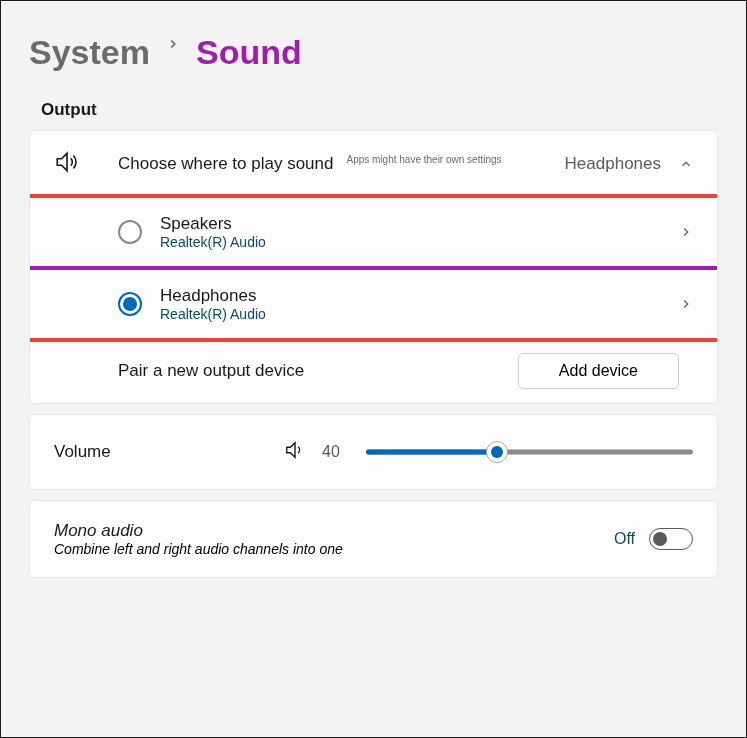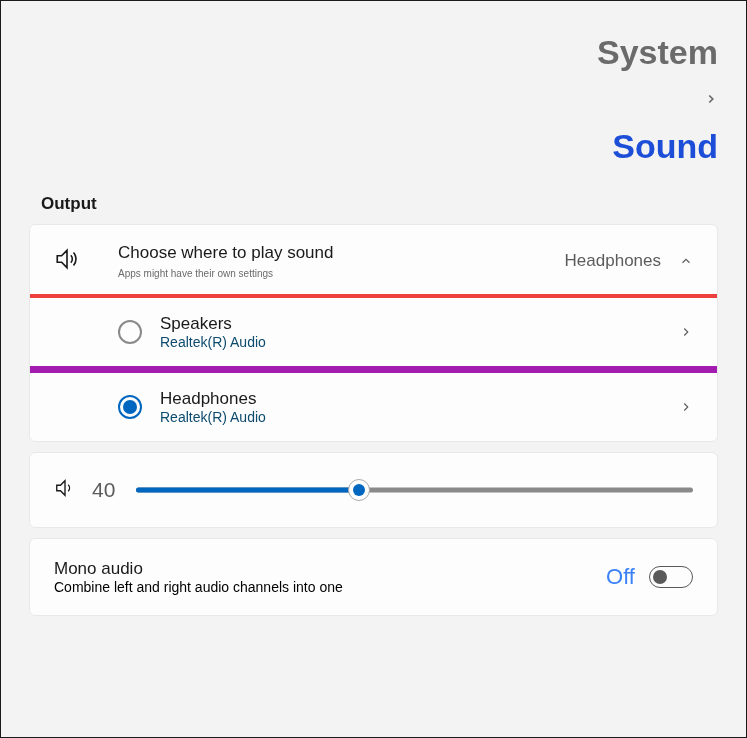--- a/index.html
+++ b/index.html
@@ -7,40 +7,39 @@
       font-family: 'Segoe UI', -apple-system, sans-serif;
       background: #f3f3f3;
       width: 747px;
       height: 738px;
       border: 1.5px solid #1a1a1a;
       padding: 24px 28px;
       color: #1a1a1a;
     }
     .breadcrumb {
       display: flex;
-      align-items: flex-end;
+      align-items: flex-start;
       gap: 16px;
       margin-bottom: 28px;
       margin-top: 8px;
-      flex-direction: column;
     }
     .breadcrumb-parent {
       font-size: 34px;
       font-weight: 600;
       color: #6b6b6b;
     }
     .breadcrumb-sep {
       color: #6b6b6b;
       font-size: 20px;
       font-weight: 600;
     }
     .breadcrumb-current {
       font-size: 34px;
       font-weight: 600;
-      color: #1d4ed8;
+      color: #a21caf;
     }
     .section-label {
       font-size: 17px;
       font-weight: 600;
       margin-bottom: 10px;
       margin-left: 12px;
     }
     .card-group {
       background: #fdfdfd;
       border: 1px solid #e8e8e8;
@@ -58,22 +57,22 @@
     .card-row:last-child { border-bottom: none; }
     .row-icon-slot {
       width: 64px;
       flex-shrink: 0;
       display: flex;
       align-items: center;
     }
     .row-body {
       flex: 1;
       display: flex;
-      flex-direction: column;
-      gap: 5px;
+      flex-direction: row;
+      gap: 13px;
     }
     .row-title {
       font-size: 17px;
       font-weight: 400;
       color: #1a1a1a;
     }
     .row-sub {
       font-size: 10px;
       color: #6b6b6b;
     }
@@ -99,21 +98,21 @@
       position: absolute;
       inset: -4px;
       border: 4px solid #ed403c;
       pointer-events: none;
       z-index: 5;
     }
     .device-row {
       display: flex;
       align-items: center;
       padding: 16px 24px 16px 88px;
-      border-bottom: 7px solid #a21caf;
+      border-bottom: 4px solid #a21caf;
     }
     .radio {
       width: 24px;
       height: 24px;
       border: 2px solid #8a8a8a;
       border-radius: 50%;
       margin-right: 18px;
       flex-shrink: 0;
       display: flex;
       align-items: center;
@@ -168,21 +167,21 @@
       font-size: 17px;
       width: 230px;
     }
     .vol-mid {
       display: flex;
       align-items: center;
       gap: 16px;
       flex: 1;
     }
     .vol-value {
-      font-size: 21px;
+      font-size: 16px;
       color: #5c5c5c;
       width: 28px;
     }
     .slider {
       flex: 1;
       height: 22px;
       position: relative;
     }
     .slider-track {
       position: absolute;
@@ -219,31 +218,31 @@
       width: 12px;
       height: 12px;
       background: #0067c0;
       border-radius: 50%;
     }
     .mono-row {
       display: flex;
       align-items: center;
       padding: 20px 24px;
     }
-    .mono-body { flex: 1; }
+    .mono-body { flex: 1; font-style: italic; }
     .mono-title { font-size: 17px; }
     .mono-sub { font-size: 14px; color: #000000; }
     .toggle-wrap {
       display: flex;
       align-items: center;
       gap: 14px;
     }
     .toggle-state {
-      font-size: 22px;
-      color: #3b82f6;
+      font-size: 16px;
+      color: #0c4a6e;
     }
     .toggle {
       width: 44px;
       height: 22px;
       border: 1.5px solid #5a5a5a;
       border-radius: 11px;
       position: relative;
     }
     .toggle::after {
       content: "";
@@ -318,24 +317,29 @@
         <div class="dev-sub">Realtek(R) Audio</div>
       </div>
       <span class="chev">
         <svg width="14" height="14" viewBox="0 0 24 24" fill="none" stroke="#5c5c5c" stroke-width="2">
             <polyline points="9 18 15 12 9 6"></polyline>
           </svg>
       </span>
     </div>
   </div>
 
+  <div class="pair-row" style="border-top:1px solid #eaeaea">
+    <span class="pair-label">Pair a new output device</span>
+    <button class="add-btn">Add device</button>
+  </div>
 </div>
 
 <div class="card-group">
   <div class="volume-row">
+    <span class="vol-label">Volume</span>
     <div class="vol-mid">
       <span>
         <svg width="22" height="22" viewBox="0 0 24 24" fill="none" stroke="#1a1a1a" stroke-width="1.5">
           <polygon points="3 9 7 9 12 4 12 20 7 15 3 15 3 9"></polygon>
           <path d="M15.5 8.5a5 5 0 0 1 0 7"></path>
         </svg>
       </span>
       <span class="vol-value">40</span>
       <div class="slider">
         <div class="slider-track"></div>

